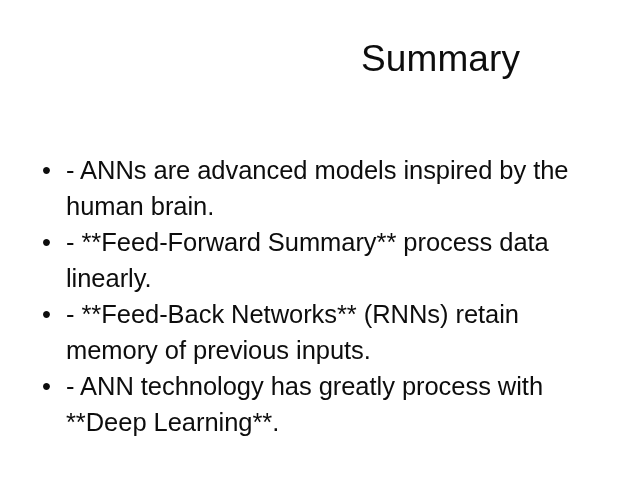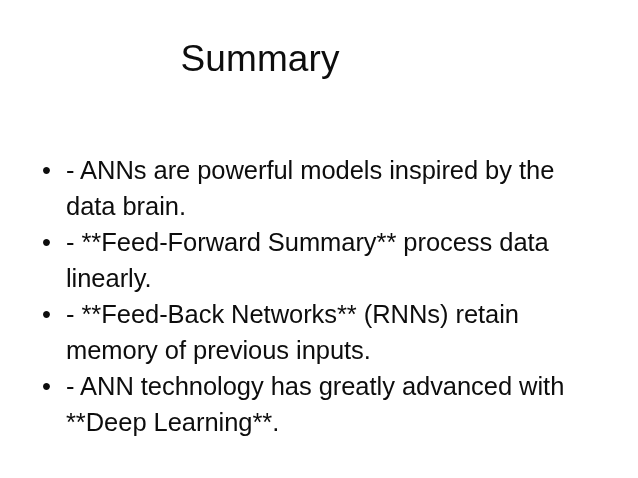--- a/index.html
+++ b/index.html
@@ -23,21 +23,21 @@
     background: #ffffff;
     box-sizing: border-box;
   }
 
   
   .slide-title {
     position: absolute;
     top: 36px;
     left: 0;
     width: 520px;
-    text-align: center;
+    text-align: right;
     font-size: 37px;
     font-weight: 400;
     line-height: 46px;
     letter-spacing: 0.1px;
     color: #0d0d0d;
     white-space: nowrap;
   }
 
   
   .slide-body {
@@ -85,34 +85,34 @@
 
 <div class="slide">
 
   <div class="slide-title">Summary</div>
 
   <div class="slide-body">
     <ul class="bullet-list">
 
       <li class="bullet-item">
         <span class="bullet-marker">•</span>
-        <span class="bullet-text">- ANNs are powerful models inspired by the data brain.</span>
+        <span class="bullet-text">- ANNs are advanced models inspired by the human brain.</span>
       </li>
 
       <li class="bullet-item">
         <span class="bullet-marker">•</span>
         <span class="bullet-text">- **Feed-Forward Summary** process data linearly.</span>
       </li>
 
       <li class="bullet-item">
         <span class="bullet-marker">•</span>
         <span class="bullet-text">- **Feed-Back Networks** (RNNs) retain memory of previous inputs.</span>
       </li>
 
       <li class="bullet-item">
         <span class="bullet-marker">•</span>
-        <span class="bullet-text">- ANN technology has greatly advanced with **Deep Learning**.</span>
+        <span class="bullet-text">- ANN technology has greatly process with **Deep Learning**.</span>
       </li>
 
     </ul>
   </div>
 
 </div>
 
 </body></html>

